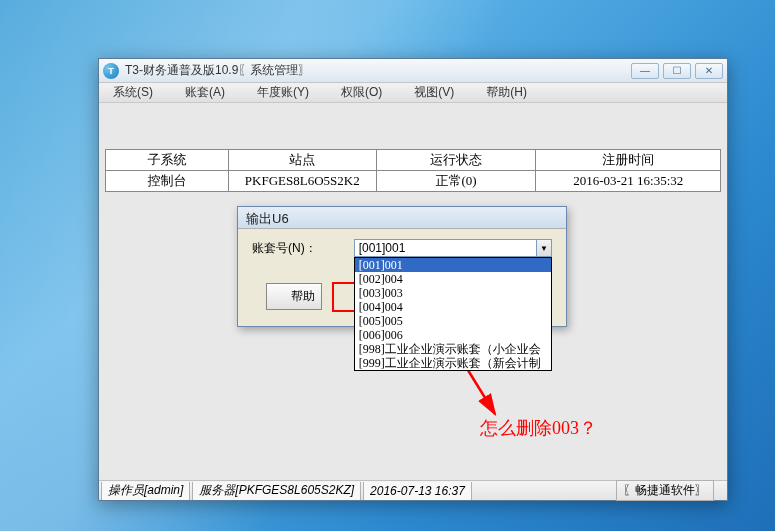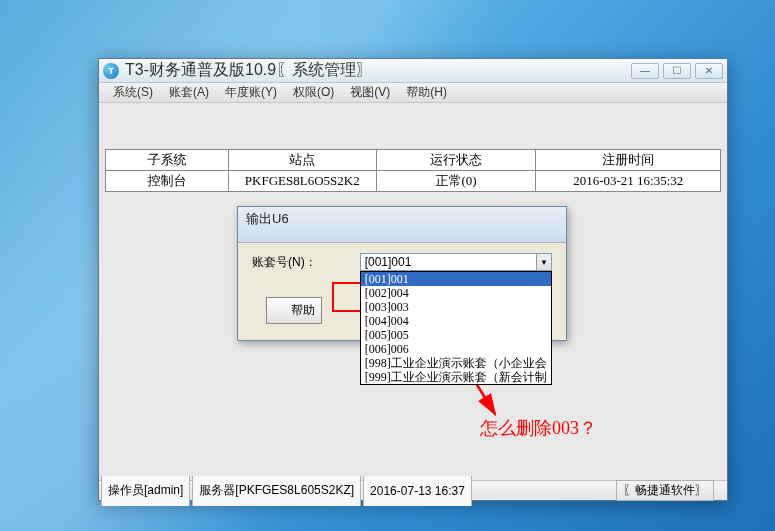--- a/index.html
+++ b/index.html
@@ -41,21 +41,21 @@
       width: 16px; height:16px;
       border-radius: 50%;
       background: radial-gradient(circle at 30% 30%, #6ec8f0, #1a7bbf);
       margin-right: 6px;
       display:flex;align-items:center;justify-content:center;
       color:#fff; font-size:9px; font-weight:bold;
     }
     .titlebar-text {
       flex: 1;
       color: #333;
-      font-size: 16px;
+      font-size: 12px;
     }
     .win-controls {
       display: flex;
       gap: 4px;
     }
     .win-btn {
       width: 28px; height: 16px;
       border: 1px solid #9bb5cc;
       border-radius: 2px;
       background: linear-gradient(#f5f9fd, #d8e6f2);
@@ -65,21 +65,21 @@
       font-size: 10px;
       color: #4a6a8a;
       cursor: pointer;
     }
     .menubar {
       height: 20px;
       background: linear-gradient(#f2f2f2, #e0e0e0);
       display: flex;
       align-items: center;
       padding: 0 6px;
-      gap: 0;
+      gap: 16px;
       border-bottom: 1px solid #c8c8c8;
     }
     .menu-item {
       padding: 2px 8px;
       color: #333;
       cursor: pointer;
     }
     .content {
       padding: 2px 6px;
     }
@@ -114,34 +114,34 @@
     .dialog {
       position: absolute;
       top: 206px;
       left: 237px;
       width: 330px;
       background: #ece9d8;
       border: 1px solid #6a8aae;
       box-shadow: 2px 3px 8px rgba(0,0,0,0.3);
     }
     .dialog-title {
-      height: 36px;
+      height: 22px;
       background: linear-gradient(#e6eef6, #cdddee);
       border-bottom: 1px solid #b0b0b0;
       padding: 3px 8px;
       font-size: 13px;
       color:#222;
     }
     .dialog-body {
       padding: 10px 14px 6px 14px;
     }
     .field-row {
       display:flex;
       align-items:center;
-      gap:12px;
+      gap:6px;
     }
     .field-label {
       font-size:12px;
     }
     .combo {
       flex:1;
       position:relative;
       margin-left:31px;
     }
     .combo-display {
@@ -223,24 +223,25 @@
       border-top:1px solid #c0c0c0;
       display:flex;
       align-items:center;
       font-size:12px;
     }
     .status-seg {
       border:1px solid #b0b0b0;
       border-bottom:none;
       border-top:none;
       padding:1px 6px;
-      height:30px;
+      height:18px;
       display:flex;align-items:center;
       background:#f8f8f8;
       margin-left:2px;
+      font-style:italic;
     }
     .status-gap { flex:1; }
     .status-right {
       border:1px solid #b0b0b0;
       padding:1px 6px;
       margin-right:13px;
     }
   </style>
 </head>
 <body>

